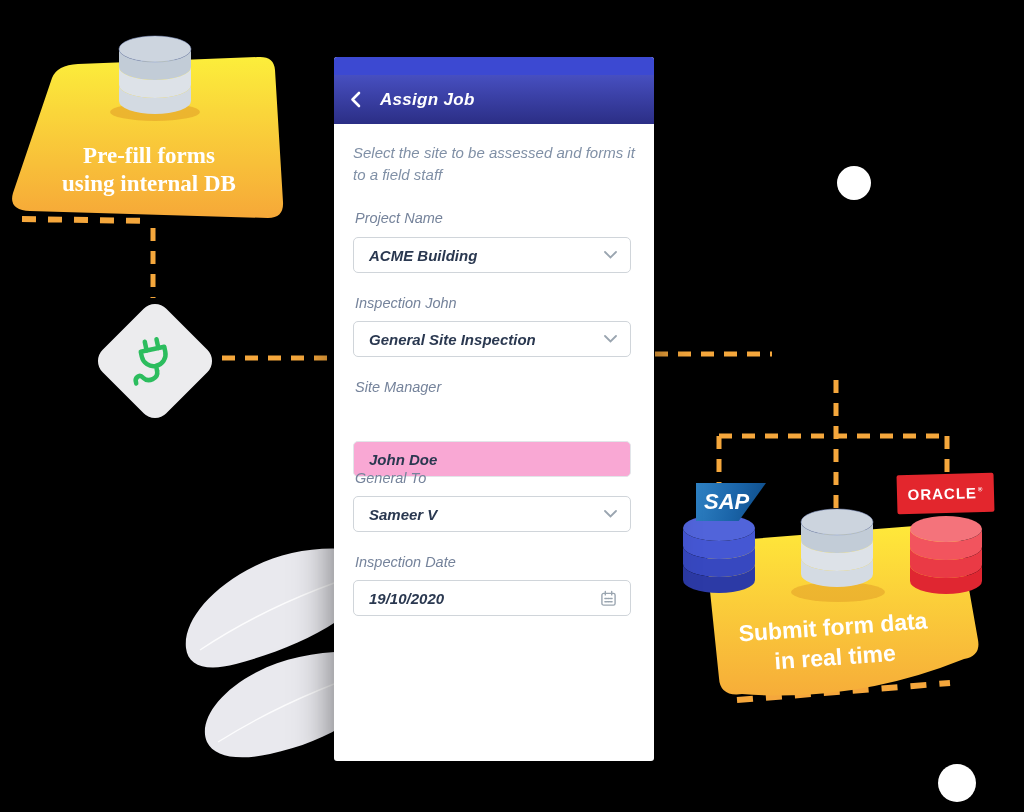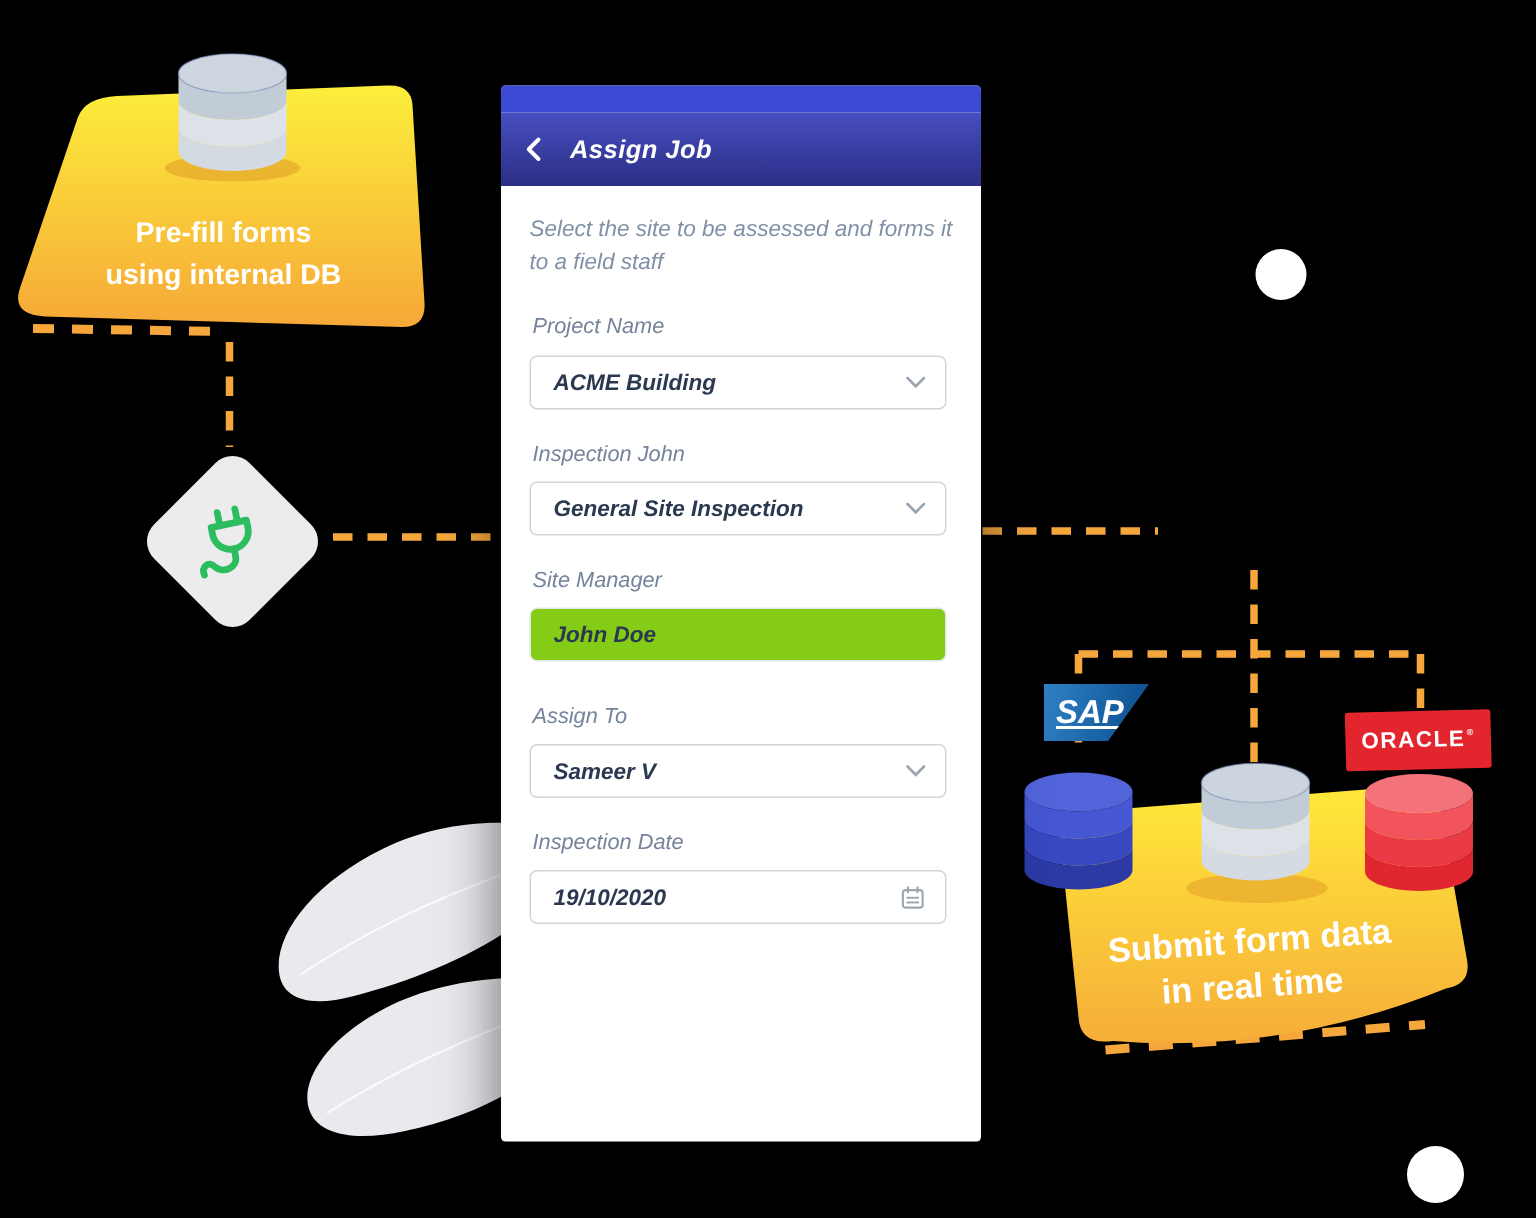--- a/index.html
+++ b/index.html
@@ -4,41 +4,41 @@
 <style>
   * { margin:0; padding:0; box-sizing:border-box; }
   html,body { width:1024px; height:812px; background:#000; overflow:hidden;
               font-family:"Liberation Sans", sans-serif; }
   #stage { position:relative; width:1024px; height:812px; background:#000; }
 
   #decor { position:absolute; left:0; top:0; }
 
   
   .callout-text { position:absolute; color:#fff; font-weight:800; text-align:center; }
-  #left-callout-text  { left:33px;  top:142px; width:232px; font-size:19px; line-height:28px; }
+  #left-callout-text  { left:33px;  top:142px; width:232px; font-size:23px; line-height:28px;font-family:Liberation Serif, serif; }
   #right-callout-text { left:712px; top:612px; width:244px; font-size:23px; line-height:30px;
                         transform:rotate(-4deg); }
 
   
   #submit-pill { position:absolute; left:773px; top:329px; width:129px; height:50px;
                  background:#eef0f0; border-radius:25px; display:flex; align-items:center;
                  justify-content:center; color:#2abf5f; font-size:22px; font-weight:700; }
 
   
   #diamond-wrap { position:absolute; left:110px; top:316px; width:90px; height:90px; }
   #diamond { position:absolute; inset:0; background:#ececee; border-radius:16px;
              transform:rotate(45deg); }
   #plug-icon { position:absolute; left:19px; top:17px; transform:rotate(-12deg); }
 
   
-  #sap-logo { position:absolute; left:696px; top:456px; width:70px; height:38px;
+  #sap-logo { position:absolute; left:696px; top:483px; width:70px; height:38px;
               background:linear-gradient(105deg,#2f82c4 0%,#1a64a8 55%,#0d4a85 100%);
               clip-path:polygon(0 0,100% 0,61% 100%,0 100%);
               color:#fff; font-size:22px; font-weight:800; font-style:italic;
-              line-height:38px; padding-left:8px;text-decoration:underline; }
+              line-height:38px; padding-left:8px; }
   #oracle-logo { position:absolute; left:897px; top:474px; width:97px; height:39px;
                  background:#e3262d; border-radius:2px; transform:rotate(-1.5deg);
                  color:#fff; font-size:15px; font-weight:800; letter-spacing:1px;
                  display:flex; align-items:center; justify-content:center; }
   #oracle-logo sup { font-size:6px; margin-left:1px; margin-top:-8px; }
 
   
   #phone { position:absolute; left:334px; top:57px; width:320px; height:704px;
            background:#fff; border-radius:3px; box-shadow:0 14px 40px rgba(0,0,0,.55);font-style:italic; }
   #status-strip { position:absolute; left:0; top:0; width:100%; height:18px;
@@ -50,21 +50,21 @@
   #app-title { margin-left:10px; color:#fff; font-size:17px; font-weight:700;
                letter-spacing:.3px; }
   #description { position:absolute; left:19px; top:85px; width:292px; color:#8090a6;
                  font-size:15px; font-weight:500; line-height:21.5px; }
   .field-label { position:absolute; left:21px; color:#75839b; font-size:14.5px;
                  font-weight:500; }
   .input-box { position:absolute; left:19px; width:278px; height:36px;
                border:1px solid #d0d5da; border-radius:5px; background:#fff;
                display:flex; align-items:center; justify-content:space-between;
                padding:0 13px 0 15px; font-size:15px; font-weight:600; color:#2a3850;gap:40px; }
-  .input-box.readonly { background:#84cc16; border-color:#e2e5e9; }
+  .input-box.readonly { background:#f9a8d4; border-color:#e2e5e9;margin-top:36px; }
   #footer { position:absolute; left:0; top:613px; width:100%; height:71px; background:#fff;
             border-radius:0 0 3px 3px; box-shadow:0 -6px 12px rgba(110,120,145,.14); }
   #dispatch-btn { position:absolute; left:19px; top:18px; width:278px; height:35px;
                   border-radius:18px;
                   background:linear-gradient(180deg,#454cc0 0%,#2e3394 100%);
                   color:#fff; font-size:15px; font-weight:700; letter-spacing:1.4px;
                   display:flex; align-items:center; justify-content:center; }
 
   
   .white-dot { position:absolute; background:#fff; border-radius:50%; }
@@ -199,21 +199,21 @@
       <svg width="13" height="8" viewBox="0 0 13 8">
         <path d="M1 1 L6.5 6.5 L12 1" fill="none" stroke="#9aa5b0" stroke-width="1.8" stroke-linecap="round"></path>
       </svg>
     </div>
 
     <div class="field-label" style="top:322px">Site Manager</div>
     <div class="input-box readonly" style="top:348px">
       <span>John Doe</span>
     </div>
 
-    <div class="field-label" style="top:413px">Assign To</div>
+    <div class="field-label" style="top:413px">General To</div>
     <div class="input-box" style="top:439px">
       <span>Sameer V</span>
       <svg width="13" height="8" viewBox="0 0 13 8">
         <path d="M1 1 L6.5 6.5 L12 1" fill="none" stroke="#9aa5b0" stroke-width="1.8" stroke-linecap="round"></path>
       </svg>
     </div>
 
     <div class="field-label" style="top:497px">Inspection Date</div>
     <div class="input-box" style="top:523px">
       <span>19/10/2020</span>

